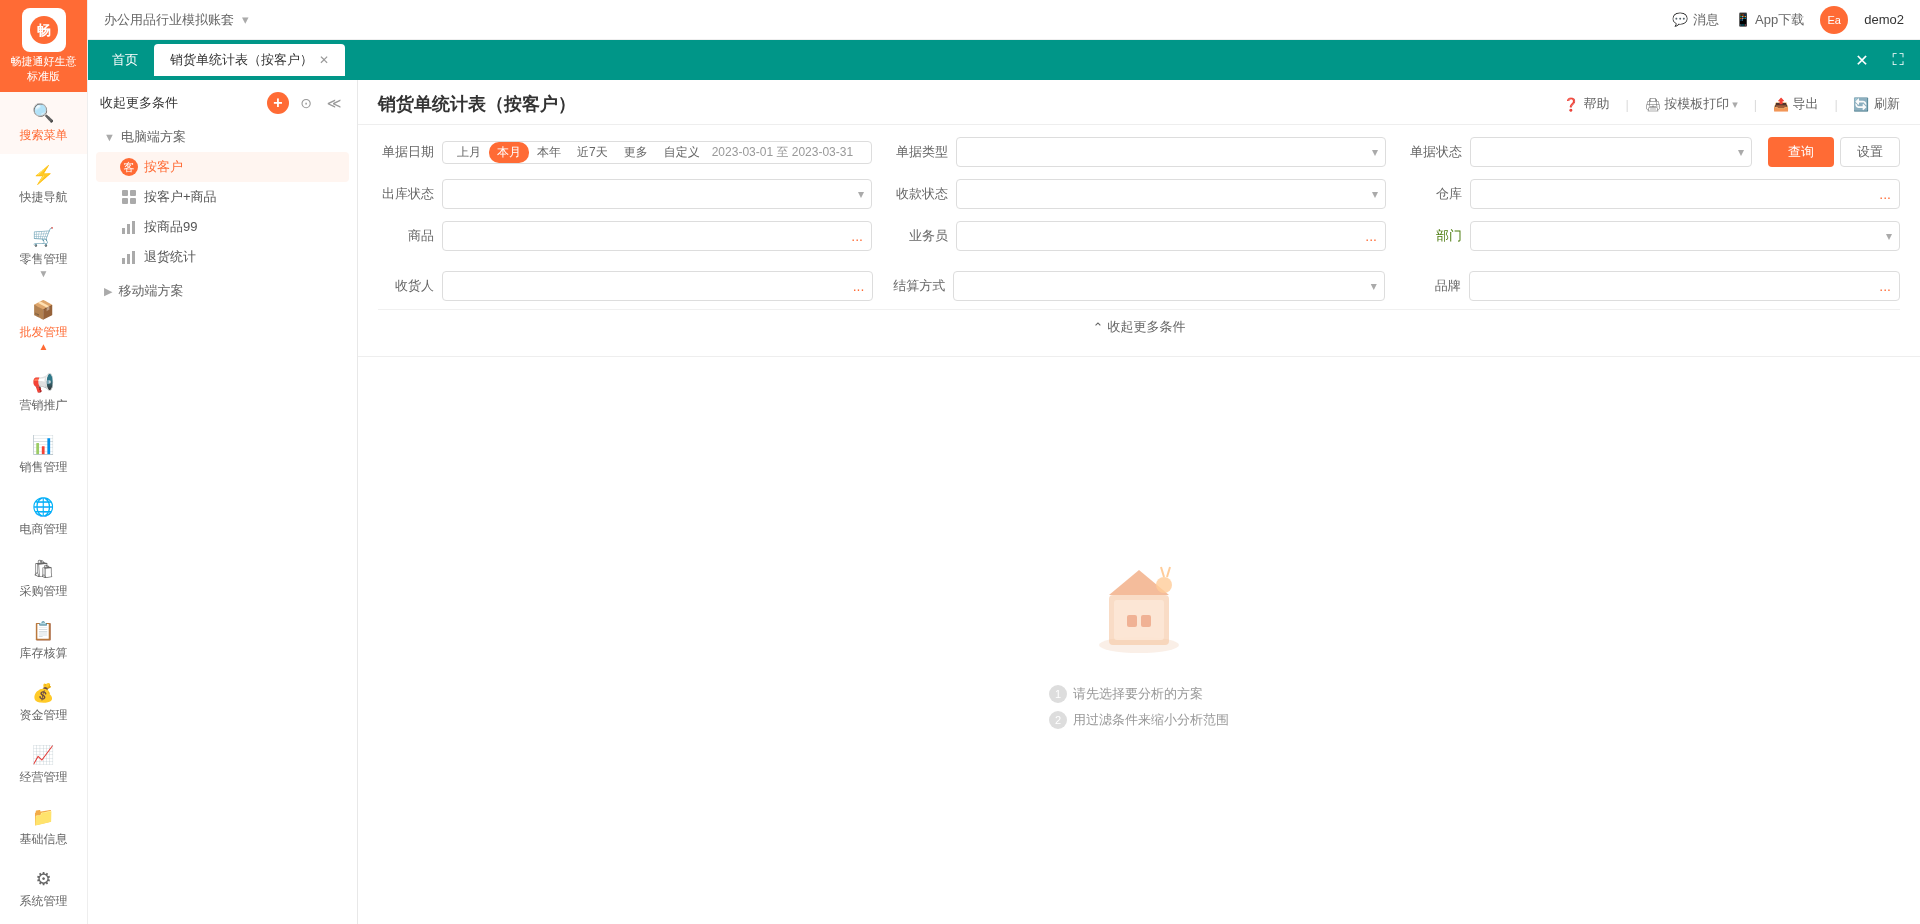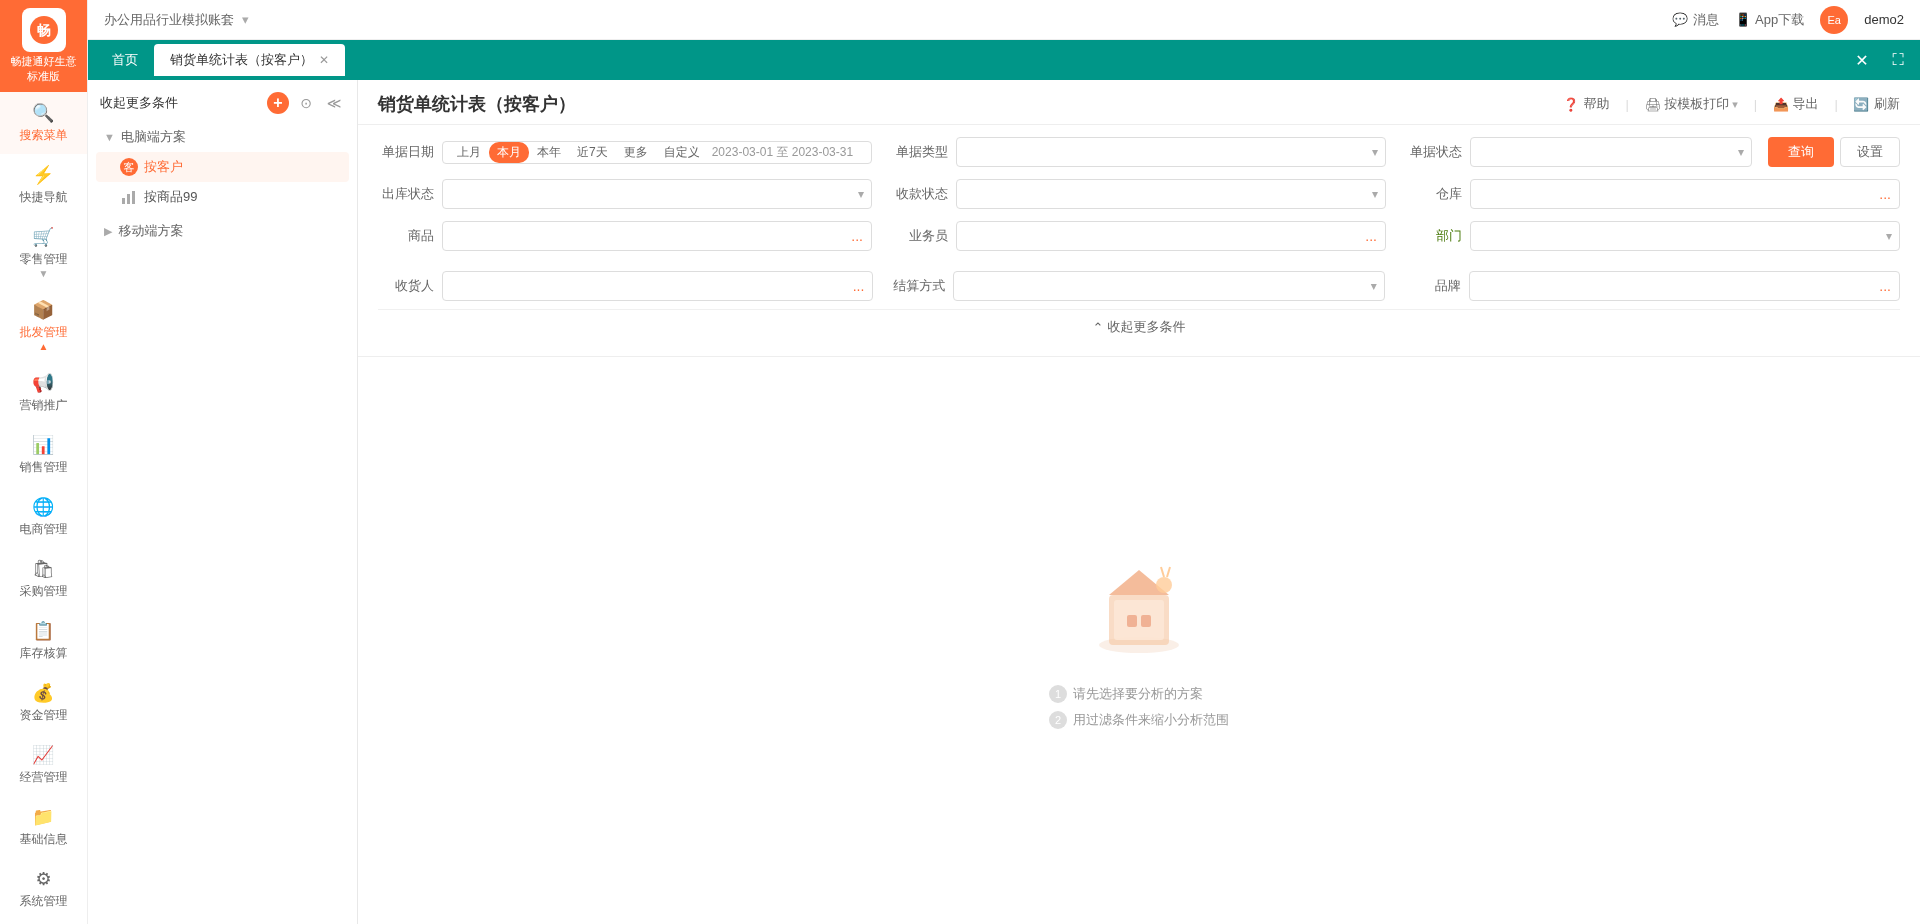--- a/index.html
+++ b/index.html
@@ -228,26 +228,47 @@
             <span style="color:#aaa;font-size:11px">▼</span>
             <span class="tree-group-label">电脑端方案</span>
           </div>
           <div class="tree-item active">
             <div class="tree-item-icon" style="font-size:11px">客</div>
             <span>按客户</span>
           </div>
           <div class="tree-item">
             <div class="tree-item-icon small-icon">
               <svg width="16" height="16" viewBox="0 0 16 16">
+                  <rect x="1" y="1" width="6" height="6" rx="1" fill="#aaa"></rect>
+                  <rect x="9" y="1" width="6" height="6" rx="1" fill="#aaa"></rect>
+                  <rect x="1" y="9" width="6" height="6" rx="1" fill="#aaa"></rect>
+                  <rect x="9" y="9" width="6" height="6" rx="1" fill="#aaa"></rect>
+                </svg>
+            </div>
+            <span>按客户+商品</span>
+          </div>
+          <div class="tree-item">
+            <div class="tree-item-icon small-icon">
+              <svg width="16" height="16" viewBox="0 0 16 16">
                   <rect x="1" y="9" width="3" height="6" fill="#aaa"></rect>
                   <rect x="6" y="5" width="3" height="10" fill="#aaa"></rect>
                   <rect x="11" y="2" width="3" height="13" fill="#aaa"></rect>
                 </svg>
             </div>
             <span>按商品99</span>
+          </div>
+          <div class="tree-item">
+            <div class="tree-item-icon small-icon">
+              <svg width="16" height="16" viewBox="0 0 16 16">
+                  <rect x="1" y="9" width="3" height="6" fill="#aaa"></rect>
+                  <rect x="6" y="5" width="3" height="10" fill="#aaa"></rect>
+                  <rect x="11" y="2" width="3" height="13" fill="#aaa"></rect>
+                </svg>
+            </div>
+            <span>退货统计</span>
           </div>
         </div>
         <div class="tree-group">
           <div class="tree-group-header">
             <span style="color:#aaa;font-size:11px">▶</span>
             <span class="tree-group-label">移动端方案</span>
           </div>
         </div>
       </div>
     </div>

